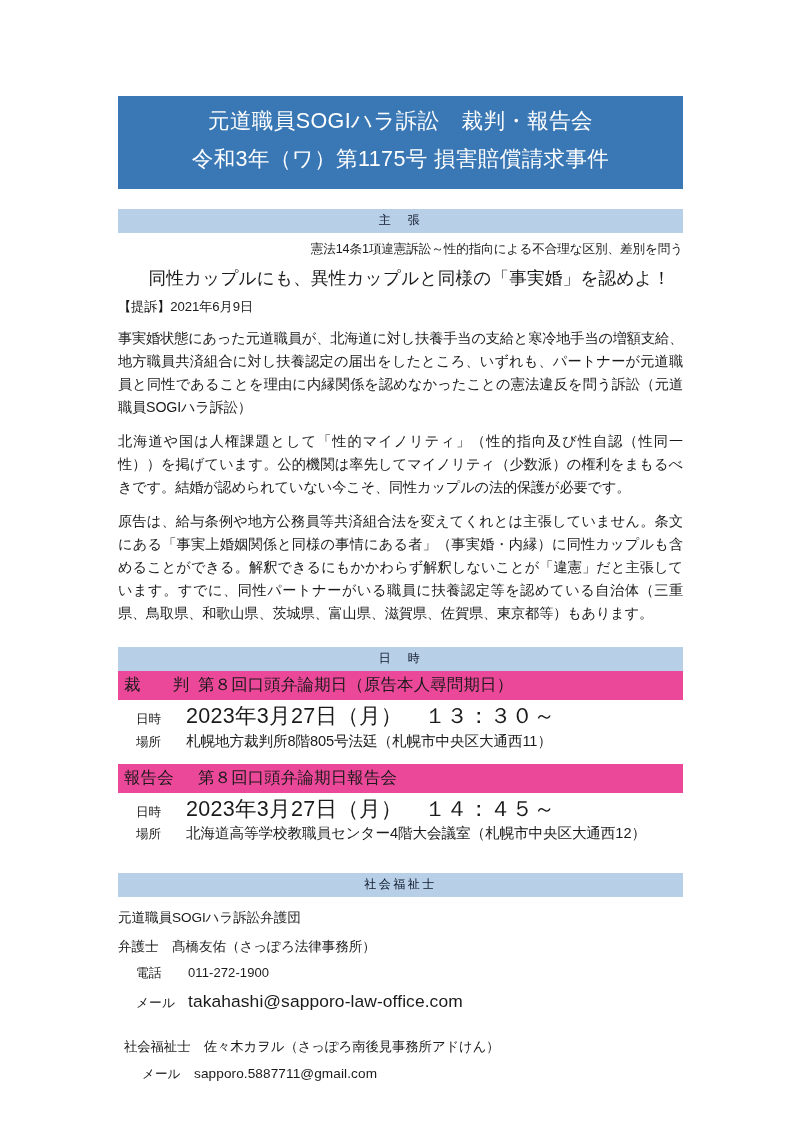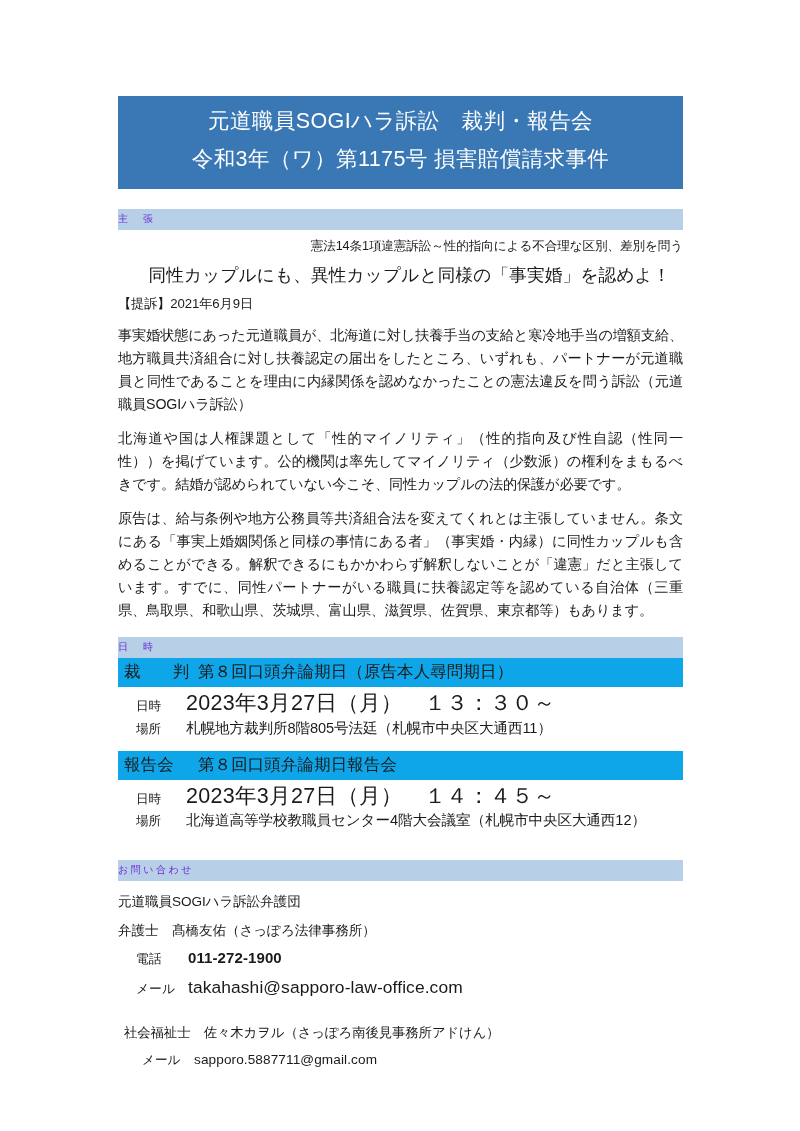--- a/index.html
+++ b/index.html
@@ -49,27 +49,28 @@
   .title-line2 {
     font-size: 21.5px;
     letter-spacing: 0.4px;
     display: block;
     margin-top: 6px;
   }
 
   
   .band {
     background: #b7d0e8;
-    color: #6d28d9;
-    font-size: 10px;
+    color: #0f172a;
+    text-align: center;
+    font-size: 12px;
     letter-spacing: 2.5px;
     padding: 3px 0 4px 0;
   }
   .band-claim { margin-top: 20px; }
-  .band-datetime { margin-top: 15px; }
+  .band-datetime { margin-top: 22px; }
   .band-contact { margin-top: 30px; }
 
   
   .claim-sub {
     font-size: 12.6px;
     margin-top: 7px;
     line-height: 1.45;
     letter-spacing: -0.1px;
     text-align: right;
   }
@@ -91,21 +92,21 @@
     line-height: 1.62;
     margin-top: 11px;
     text-align: justify;
     text-justify: inter-ideograph;
     letter-spacing: -0.15px;
   }
 
   
   .sched-block { margin-top: 0; }
   .sched-head {
-    background: #0ea5e9;
+    background: #ec4899;
     font-size: 16.4px;
     padding: 3px 0 4px 6px;
     letter-spacing: 0.2px;
   }
   .sched-head .sched-kind {
     display: inline-block;
     min-width: 74px;
     letter-spacing: 8px;
   }
   .sched-head .sched-kind.kind-wide {
@@ -149,23 +150,22 @@
     align-items: baseline;
     margin-top: 9px;
     padding-left: 18px;
   }
   .contact-sub .lbl {
     font-size: 12.8px;
     min-width: 52px;
     flex: 0 0 auto;
   }
   .contact-sub .val.small {
-    font-size: 15px;
+    font-size: 13px;
     letter-spacing: 0.1px;
-    font-weight: bold;
   }
   .contact-sub .val.big {
     font-size: 17.4px;
     letter-spacing: 0.1px;
   }
 
   .flyer-block { margin-top: 26px; padding-left: 6px; }
   .flyer-note {
     font-size: 12.8px;
     letter-spacing: -0.1px;
@@ -237,21 +237,21 @@
       <div class="sched-row when">
         <span class="lbl">日時</span>
         <span class="val">2023年3月27日（月）　１４：４５～</span>
       </div>
       <div class="sched-row where">
         <span class="lbl">場所</span>
         <span class="val">北海道高等学校教職員センター4階大会議室（札幌市中央区大通西12）</span>
       </div>
     </div>
 
-    <div class="band band-contact">お問い合わせ</div>
+    <div class="band band-contact">社会福祉士</div>
 
     <div class="contact-line first">元道職員SOGIハラ訴訟弁護団</div>
     <div class="contact-line">弁護士　髙橋友佑（さっぽろ法律事務所）</div>
 
     <div class="contact-sub">
       <span class="lbl">電話</span>
       <span class="val small">011-272-1900</span>
     </div>
 
     <div class="contact-sub">

